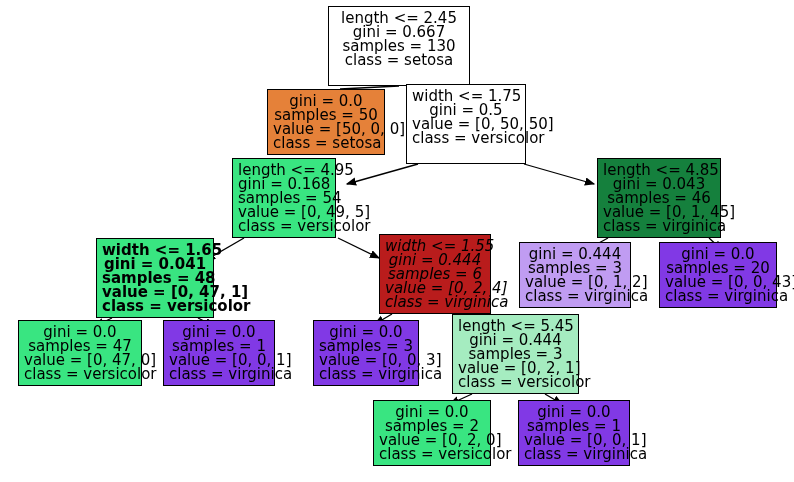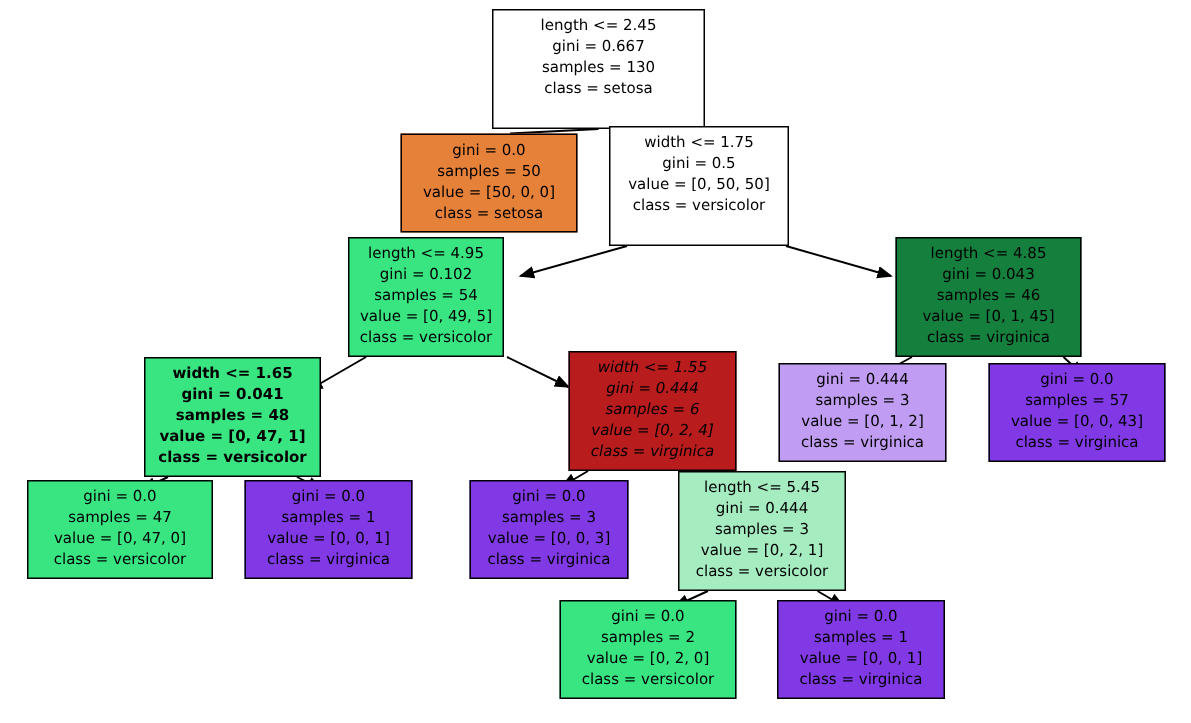--- a/index.html
+++ b/index.html
@@ -9,21 +9,21 @@
     background:#ffffff;
     font-family:"DejaVu Sans", sans-serif;
     overflow:hidden;
   }
   #edges{position:absolute;left:0;top:0;width:794px;height:482px;pointer-events:none;}
   .node{
     position:absolute;
     box-sizing:border-box;
     border:1px solid #000000;
     color:#000000;
-    font-size:10px;
+    font-size:15px;
     line-height:14.1px;
     text-align:center;
     padding:4px 5px 4px 5px;
     white-space:nowrap;
   }
   .node .ln{display:block;}
 </style>
 </head>
 <body>
 
@@ -65,21 +65,21 @@
         <span class="ln">class = setosa</span>
       </div>
       <div class="node" style="left: 406px; top: 84px; width: 120px; min-height: 80px; background: rgb(255, 255, 255);">
         <span class="ln">width &lt;= 1.75</span>
         <span class="ln">gini = 0.5</span>
         <span class="ln">value = [0, 50, 50]</span>
         <span class="ln">class = versicolor</span>
       </div>
       <div class="node" style="left: 232px; top: 158px; width: 104px; min-height: 80px; background: rgb(57, 229, 129);">
         <span class="ln">length &lt;= 4.95</span>
-        <span class="ln">gini = 0.102</span>
+        <span class="ln">gini = 0.168</span>
         <span class="ln">samples = 54</span>
         <span class="ln">value = [0, 49, 5]</span>
         <span class="ln">class = versicolor</span>
       </div>
       <div class="node" style="left: 597px; top: 158px; width: 124px; min-height: 80px; background: #15803d;">
         <span class="ln">length &lt;= 4.85</span>
         <span class="ln">gini = 0.043</span>
         <span class="ln">samples = 46</span>
         <span class="ln">value = [0, 1, 45]</span>
         <span class="ln">class = virginica</span>
@@ -99,21 +99,21 @@
         <span class="ln">class = virginica</span>
       </div>
       <div class="node" style="left: 519px; top: 242px; width: 112px; min-height: 66px; background: rgb(192, 156, 242);">
         <span class="ln">gini = 0.444</span>
         <span class="ln">samples = 3</span>
         <span class="ln">value = [0, 1, 2]</span>
         <span class="ln">class = virginica</span>
       </div>
       <div class="node" style="left: 659px; top: 242px; width: 118px; min-height: 66px; background: rgb(129, 57, 229);">
         <span class="ln">gini = 0.0</span>
-        <span class="ln">samples = 57</span>
+        <span class="ln">samples = 20</span>
         <span class="ln">value = [0, 0, 43]</span>
         <span class="ln">class = virginica</span>
       </div>
       <div class="node" style="left: 18px; top: 320px; width: 124px; min-height: 66px; background: rgb(57, 229, 129);">
         <span class="ln">gini = 0.0</span>
         <span class="ln">samples = 47</span>
         <span class="ln">value = [0, 47, 0]</span>
         <span class="ln">class = versicolor</span>
       </div>
       <div class="node" style="left: 163px; top: 320px; width: 112px; min-height: 66px; background: rgb(129, 57, 229);">
@@ -121,21 +121,21 @@
         <span class="ln">samples = 1</span>
         <span class="ln">value = [0, 0, 1]</span>
         <span class="ln">class = virginica</span>
       </div>
       <div class="node" style="left: 313px; top: 320px; width: 106px; min-height: 66px; background: rgb(129, 57, 229);">
         <span class="ln">gini = 0.0</span>
         <span class="ln">samples = 3</span>
         <span class="ln">value = [0, 0, 3]</span>
         <span class="ln">class = virginica</span>
       </div>
-      <div class="node" style="left: 452px; top: 314px; width: 112px; min-height: 80px; background: rgb(165, 236, 192);">
+      <div class="node" style="left: 452px; top: 314px; width: 127px; min-height: 80px; background: rgb(165, 236, 192);">
         <span class="ln">length &lt;= 5.45</span>
         <span class="ln">gini = 0.444</span>
         <span class="ln">samples = 3</span>
         <span class="ln">value = [0, 2, 1]</span>
         <span class="ln">class = versicolor</span>
       </div>
       <div class="node" style="left: 373px; top: 400px; width: 118px; min-height: 66px; background: rgb(57, 229, 129);">
         <span class="ln">gini = 0.0</span>
         <span class="ln">samples = 2</span>
         <span class="ln">value = [0, 2, 0]</span>

